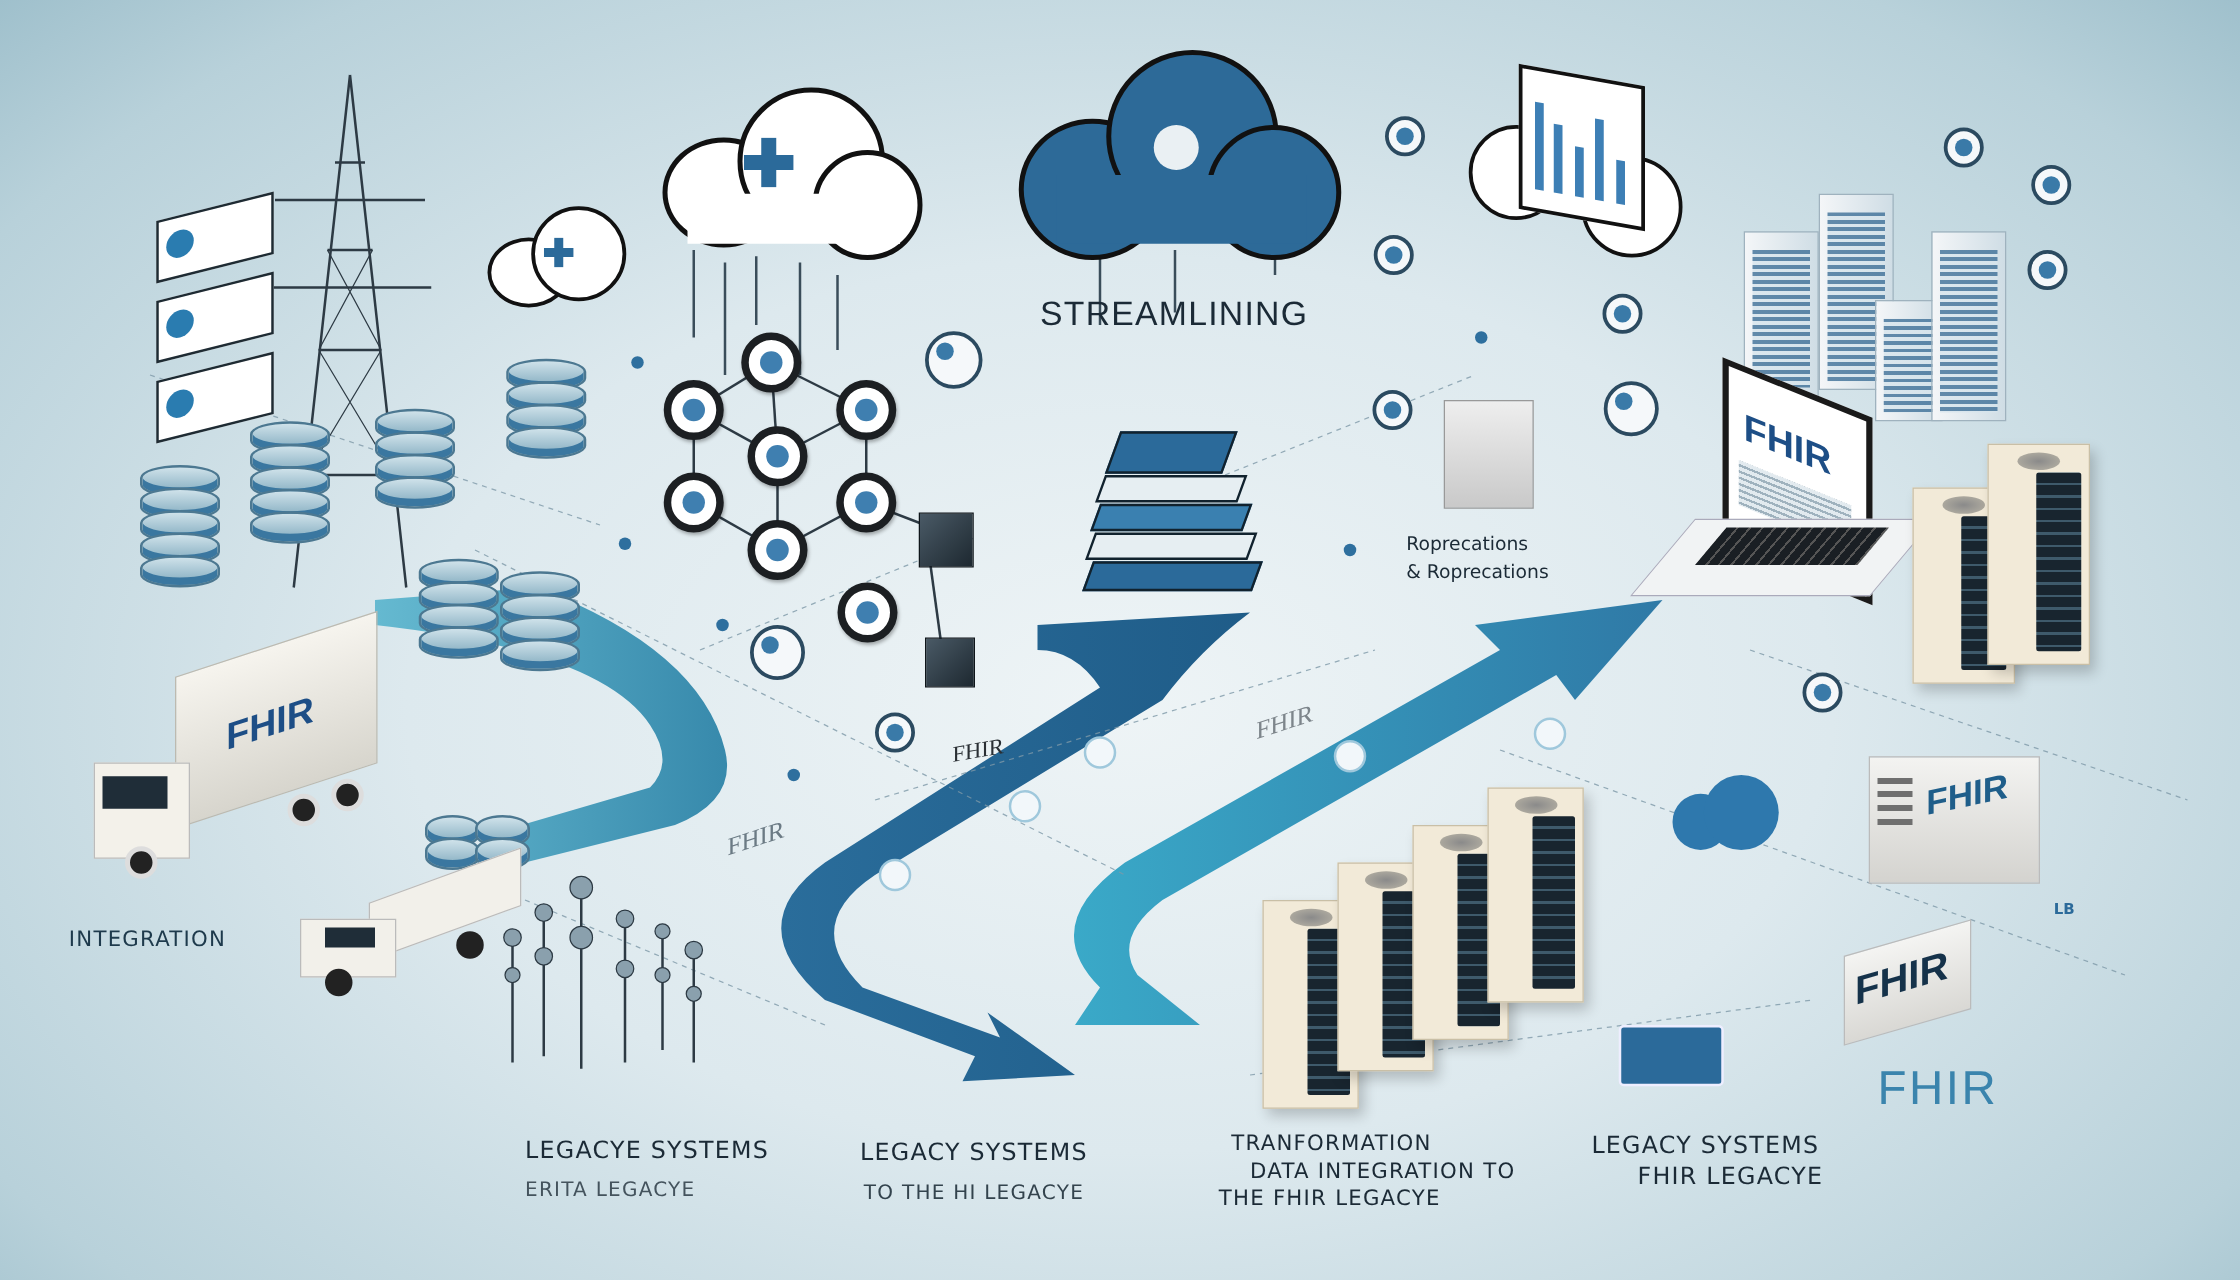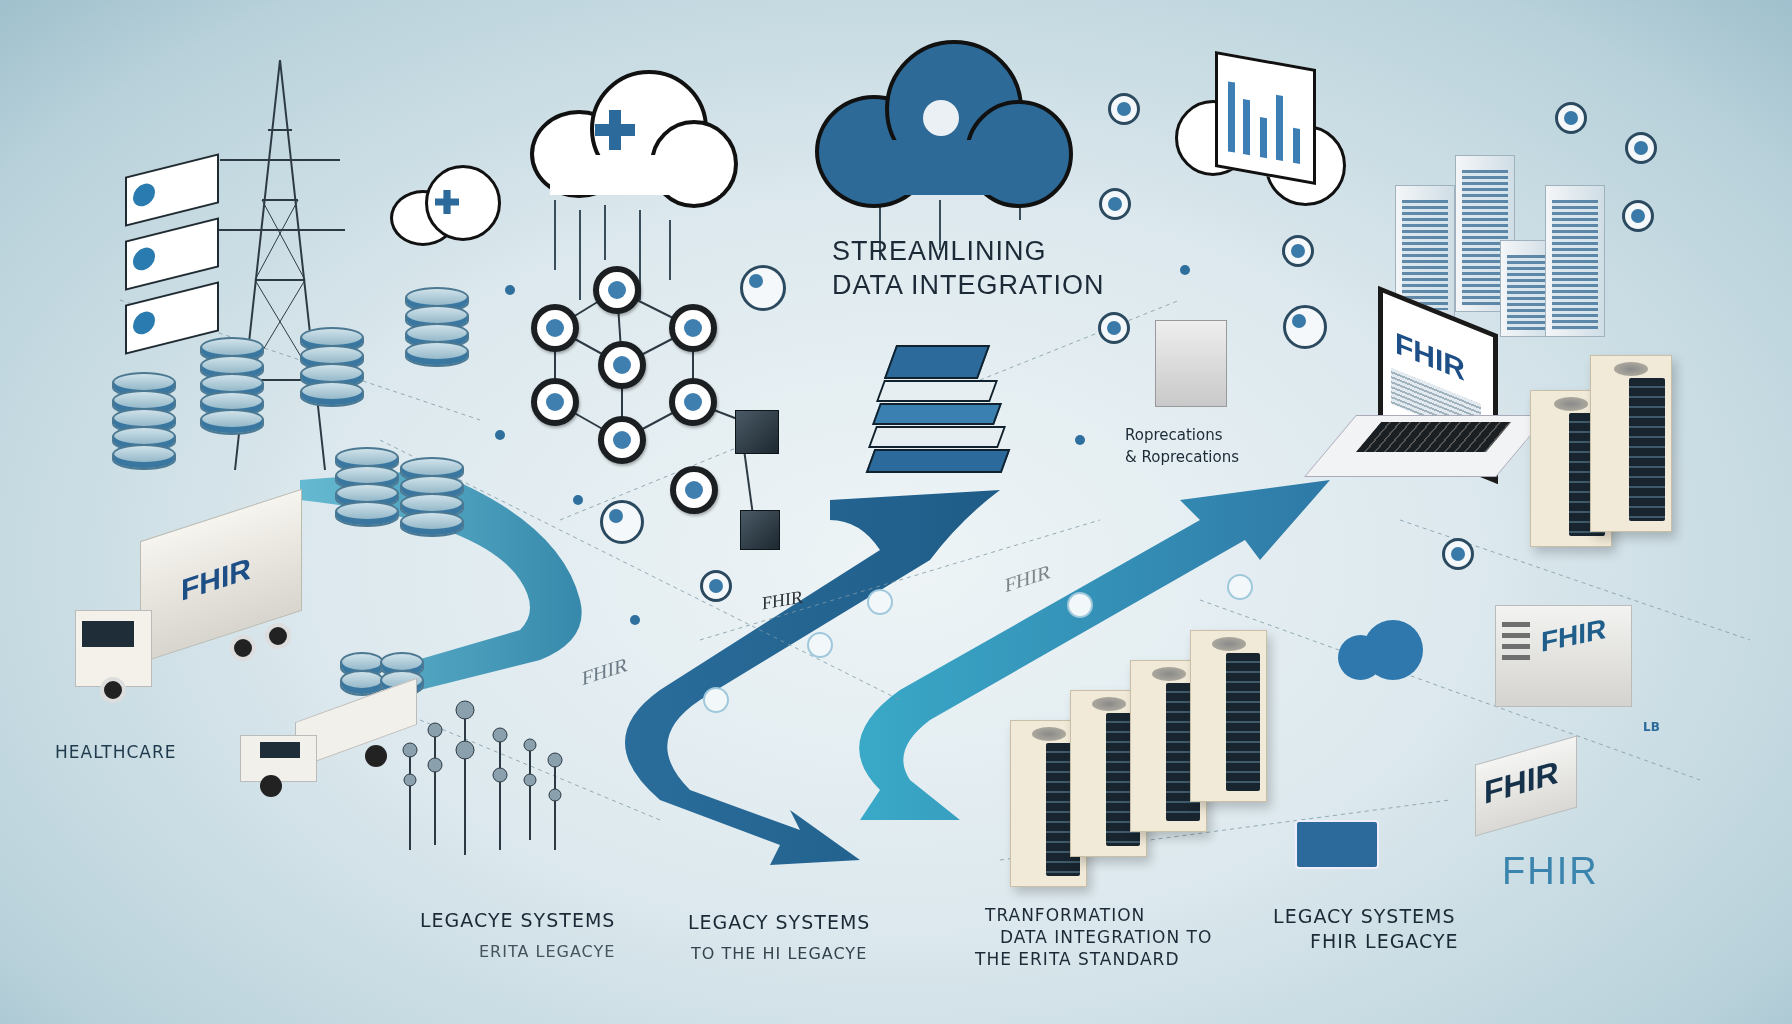--- a/index.html
+++ b/index.html
@@ -215,21 +215,20 @@
 <div class="abs" style="left:870px;top:345px;width:140px;height:150px;">
   <div style="position:absolute;left:20px;top:0;width:90px;height:30px;background:#2b6a9a;border:2px solid #11222e;transform:skewX(-20deg);"></div>
   <div style="position:absolute;left:10px;top:35px;width:110px;height:18px;background:#e6eef2;border:2px solid #11222e;transform:skewX(-20deg);"></div>
   <div style="position:absolute;left:6px;top:58px;width:118px;height:18px;background:#3a80b0;border:2px solid #11222e;transform:skewX(-20deg);"></div>
   <div style="position:absolute;left:2px;top:81px;width:126px;height:18px;background:#e6eef2;border:2px solid #11222e;transform:skewX(-20deg);"></div>
   <div style="position:absolute;left:0;top:104px;width:132px;height:20px;background:#2b6a9a;border:2px solid #11222e;transform:skewX(-20deg);"></div>
 </div>
 
 <div class="abs txt" style="left:832px;top:234px;font-size:27px;line-height:34px;font-family:'Liberation Sans',sans-serif;">
   <div>STREAMLINING</div>
-  <div>DATA INTEGRATION</div>
 </div>
 
 <div class="abs txt" style="left:1125px;top:424px;font-size:15px;line-height:22px;letter-spacing:0;">
   <div>Roprecations</div>
   <div>&amp; Roprecations</div>
 </div>
 
 <div class="abs" style="left:1155px;top:320px;width:70px;height:85px;background:linear-gradient(#eee,#c9c9c9);border:1px solid #999;"></div>
 <div class="ring" style="left:1283px;top:305px;width:38px;height:38px;"></div>
 <div class="ring" style="left:1282px;top:235px;"></div>
@@ -313,21 +312,21 @@
 </div>
 
 <div class="abs" style="left:235px;top:690px;width:190px;height:115px;">
   <div style="position:absolute;left:60px;top:10px;width:120px;height:45px;background:#f2f0ea;border:1px solid #bbb;transform:skewY(-20deg);"></div>
   <div style="position:absolute;left:5px;top:45px;width:75px;height:45px;background:#f2f0ea;border:1px solid #bbb;"></div>
   <div style="position:absolute;left:25px;top:52px;width:40px;height:16px;background:#1f2d38;"></div>
   <div style="position:absolute;left:25px;top:85px;width:22px;height:22px;border-radius:50%;background:#222;"></div>
   <div style="position:absolute;left:130px;top:55px;width:22px;height:22px;border-radius:50%;background:#222;"></div>
 </div>
 
-<div class="abs txt" style="left:55px;top:742px;font-size:17px;color:#1e3a4c;">HEALTHCARE</div>
+<div class="abs txt" style="left:55px;top:742px;font-size:17px;color:#1e3a4c;">INTEGRATION</div>
 
 <svg class="abs" style="left:390px;top:690px;" width="200" height="170" viewBox="0 0 200 170">
   <g stroke="#2d3a44" stroke-width="2">
     <line x1="20" y1="160" x2="20" y2="60"></line>
       <line x1="45" y1="155" x2="45" y2="40"></line>
       <line x1="75" y1="165" x2="75" y2="20"></line>
     <line x1="110" y1="160" x2="110" y2="45"></line>
       <line x1="140" y1="150" x2="140" y2="55"></line>
       <line x1="165" y1="160" x2="165" y2="70"></line>
   </g>
@@ -362,29 +361,29 @@
 </div>
 
 <div class="abs" style="left:1502px;top:850px;font-size:38px;color:#3a84ad;font-family:'Liberation Sans',sans-serif;letter-spacing:2px;">FHIR</div>
 
 <div class="abs" style="left:1338px;top:620px;width:85px;height:70px;">
   <div style="position:absolute;left:0;top:15px;width:45px;height:45px;border-radius:50%;background:#2e78ad;"></div>
   <div style="position:absolute;left:25px;top:0;width:60px;height:60px;border-radius:50%;background:#2e78ad;"></div>
 </div>
 <div class="abs" style="left:1295px;top:820px;width:80px;height:45px;background:#2b6a9a;border:2px solid #eef;border-radius:4px;"></div>
 
-<div class="abs txt" style="left:420px;top:904px;font-size:19px;line-height:32px;text-align:right;">
+<div class="abs txt" style="left:420px;top:904px;font-size:19px;line-height:32px;text-align:left;">
   <div>LEGACYE  SYSTEMS</div>
   <div style="font-size:16px;color:#44535d;">ERITA LEGACYE</div>
 </div>
 <div class="abs txt" style="left:688px;top:906px;font-size:19px;line-height:32px;text-align:center;">
   <div>LEGACY SYSTEMS</div>
   <div style="font-size:16px;color:#33434d;">TO THE HI LEGACYE</div>
 </div>
 <div class="abs txt" style="left:975px;top:904px;font-size:17px;line-height:22px;">
   <div style="padding-left:10px;">TRANFORMATION</div>
   <div style="padding-left:25px;">DATA  INTEGRATION  TO</div>
-  <div>THE ERITA STANDARD</div>
+  <div>THE FHIR LEGACYE</div>
 </div>
 <div class="abs txt" style="left:1270px;top:904px;font-size:19px;line-height:25px;text-align:center;">
   <div>LEGACY SYSTEMS</div>
   <div style="padding-left:40px;">FHIR LEGACYE</div>
 </div>
 
 </body></html>

